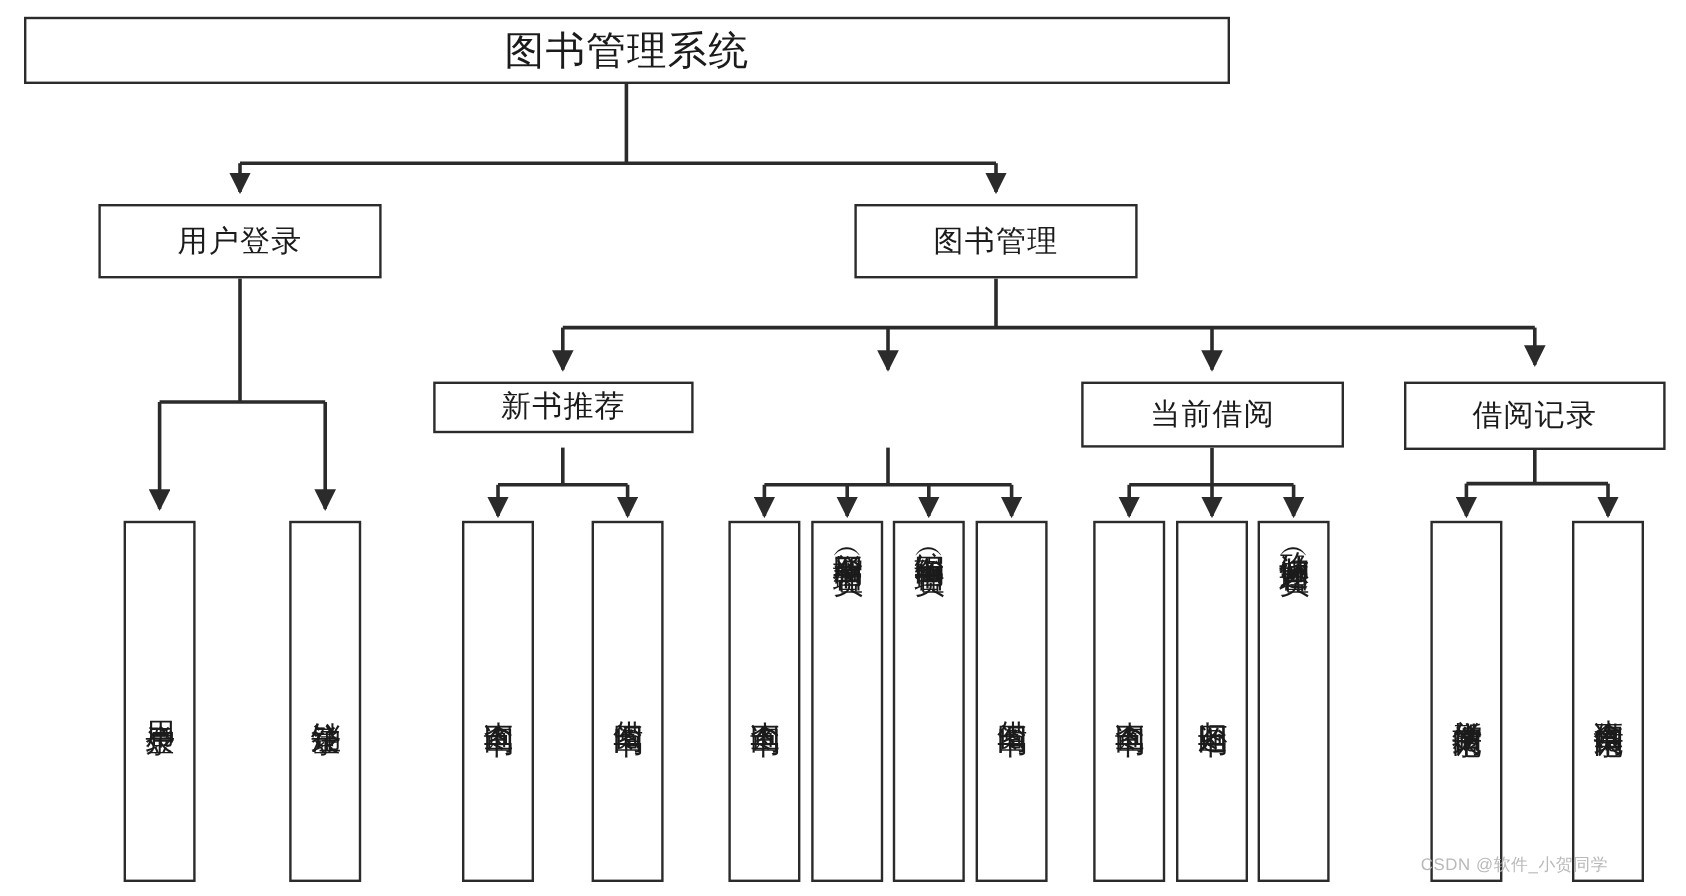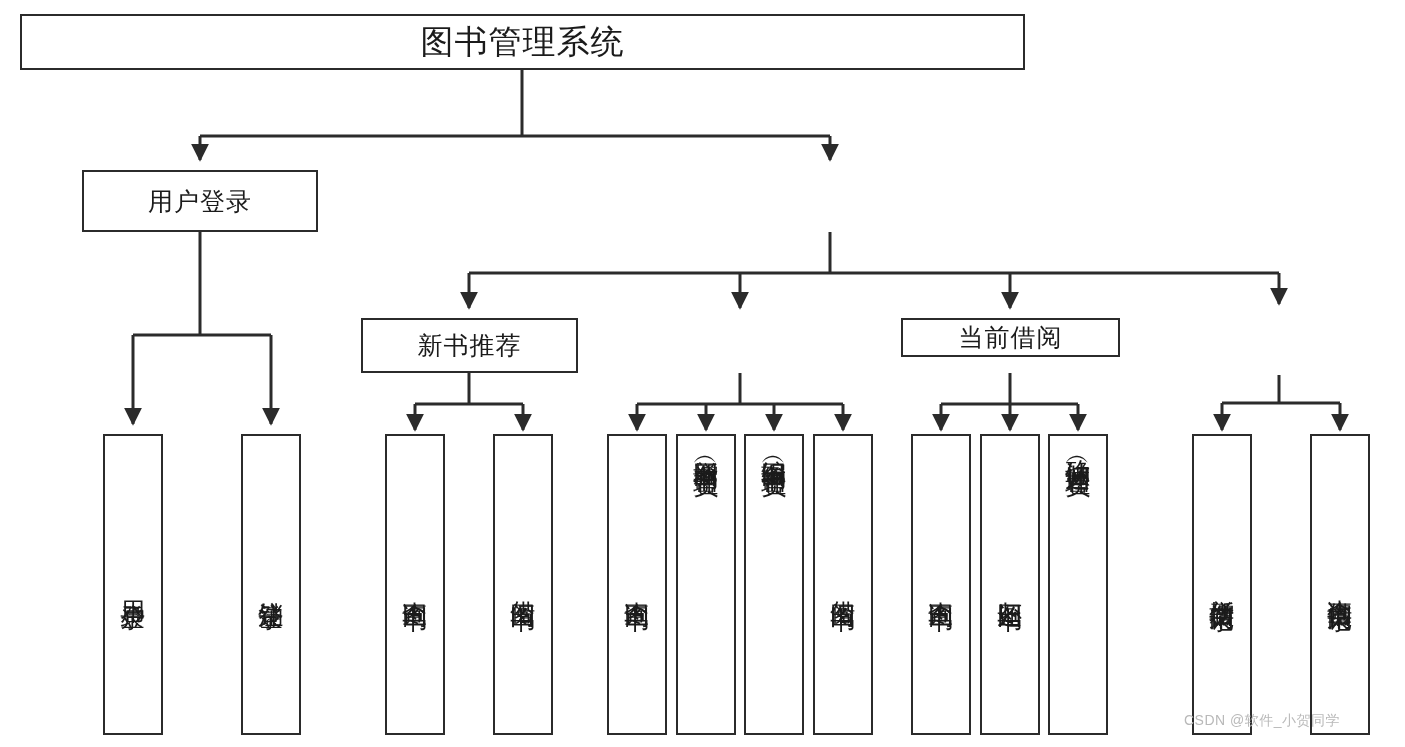--- a/index.html
+++ b/index.html
@@ -136,30 +136,36 @@
   </svg>
 
   <div class="node root" style="left:20px; top:14px; width:1005px; height:56px;">
     <span class="node-label">图书管理系统</span>
   </div>
 
   <div class="node horiz" style="left:82px; top:170px; width:236px; height:62px;">
     <span class="node-label">用户登录</span>
   </div>
 
-
-  <div class="node horiz" style="left:361px; top:318px; width:217px; height:55px;">
+  <div class="node horiz" style="left:712px; top:170px; width:236px; height:62px;">
+    <span class="node-label">图书管理</span>
+  </div>
+
+  <div class="node horiz" style="left:361px; top:318px; width:217px; height:43px;">
     <span class="node-label">新书推荐</span>
   </div>
 
 
-  <div class="node horiz" style="left:901px; top:318px; width:219px; height:39px;">
+  <div class="node horiz" style="left:901px; top:318px; width:219px; height:55px;">
     <span class="node-label">当前借阅</span>
   </div>
 
+  <div class="node horiz" style="left:1170px; top:318px; width:218px; height:57px;">
+    <span class="node-label">借阅记录</span>
+  </div>
 
   <div class="node vert mid" style="left:103px; top:434px; width:60px; height:301px;">
     <span class="node-label">用户登录</span>
   </div>
 
   <div class="node vert mid" style="left:241px; top:434px; width:60px; height:301px;">
     <span class="node-label">注销登录</span>
   </div>
 
   <div class="node vert mid" style="left:385px; top:434px; width:60px; height:301px;">

